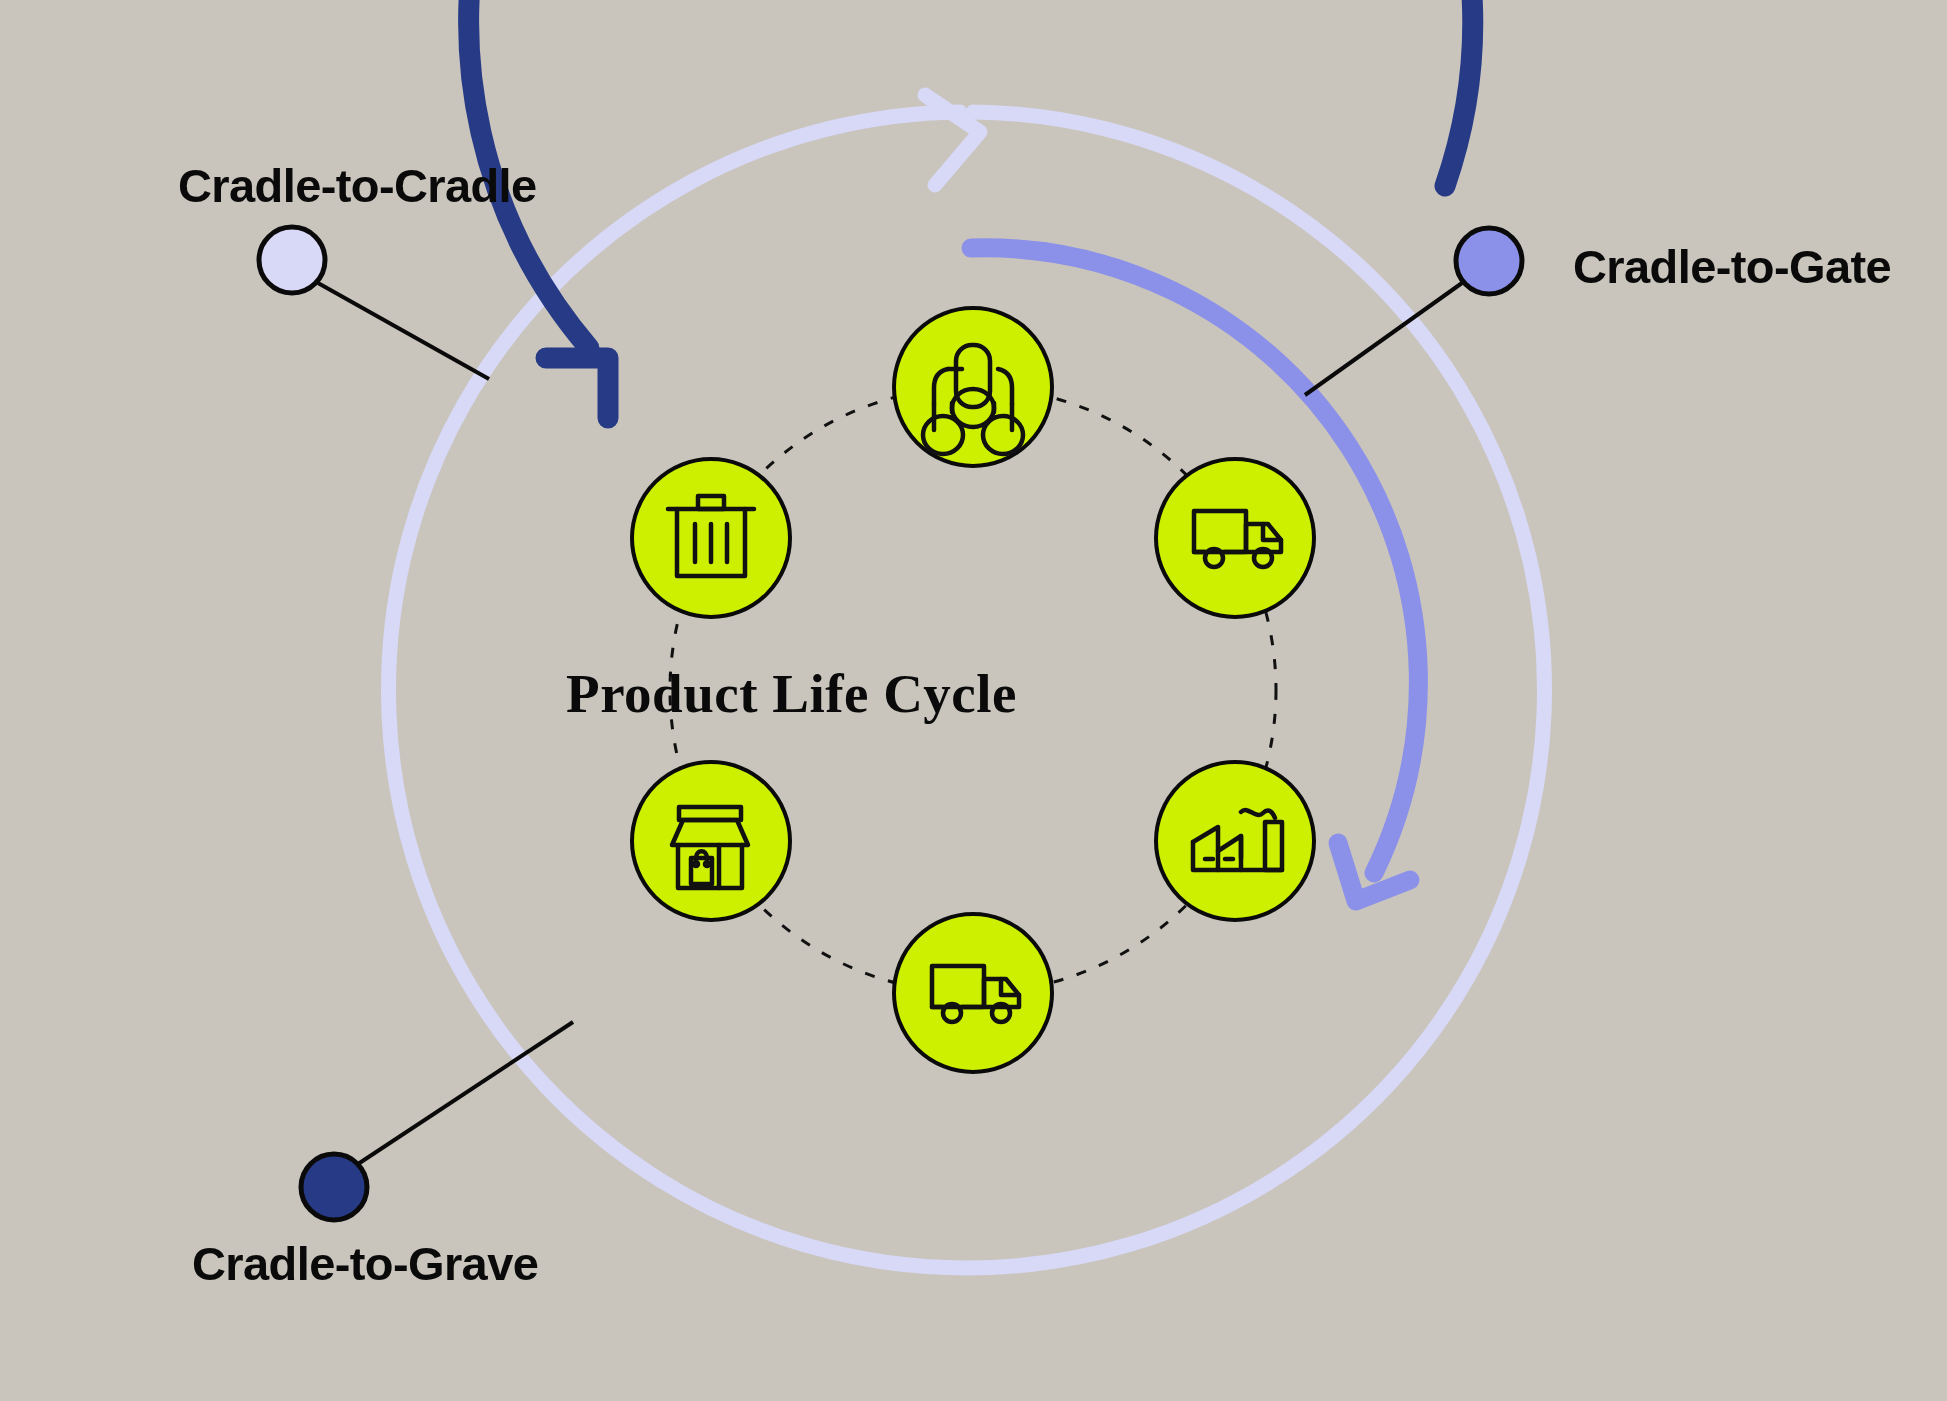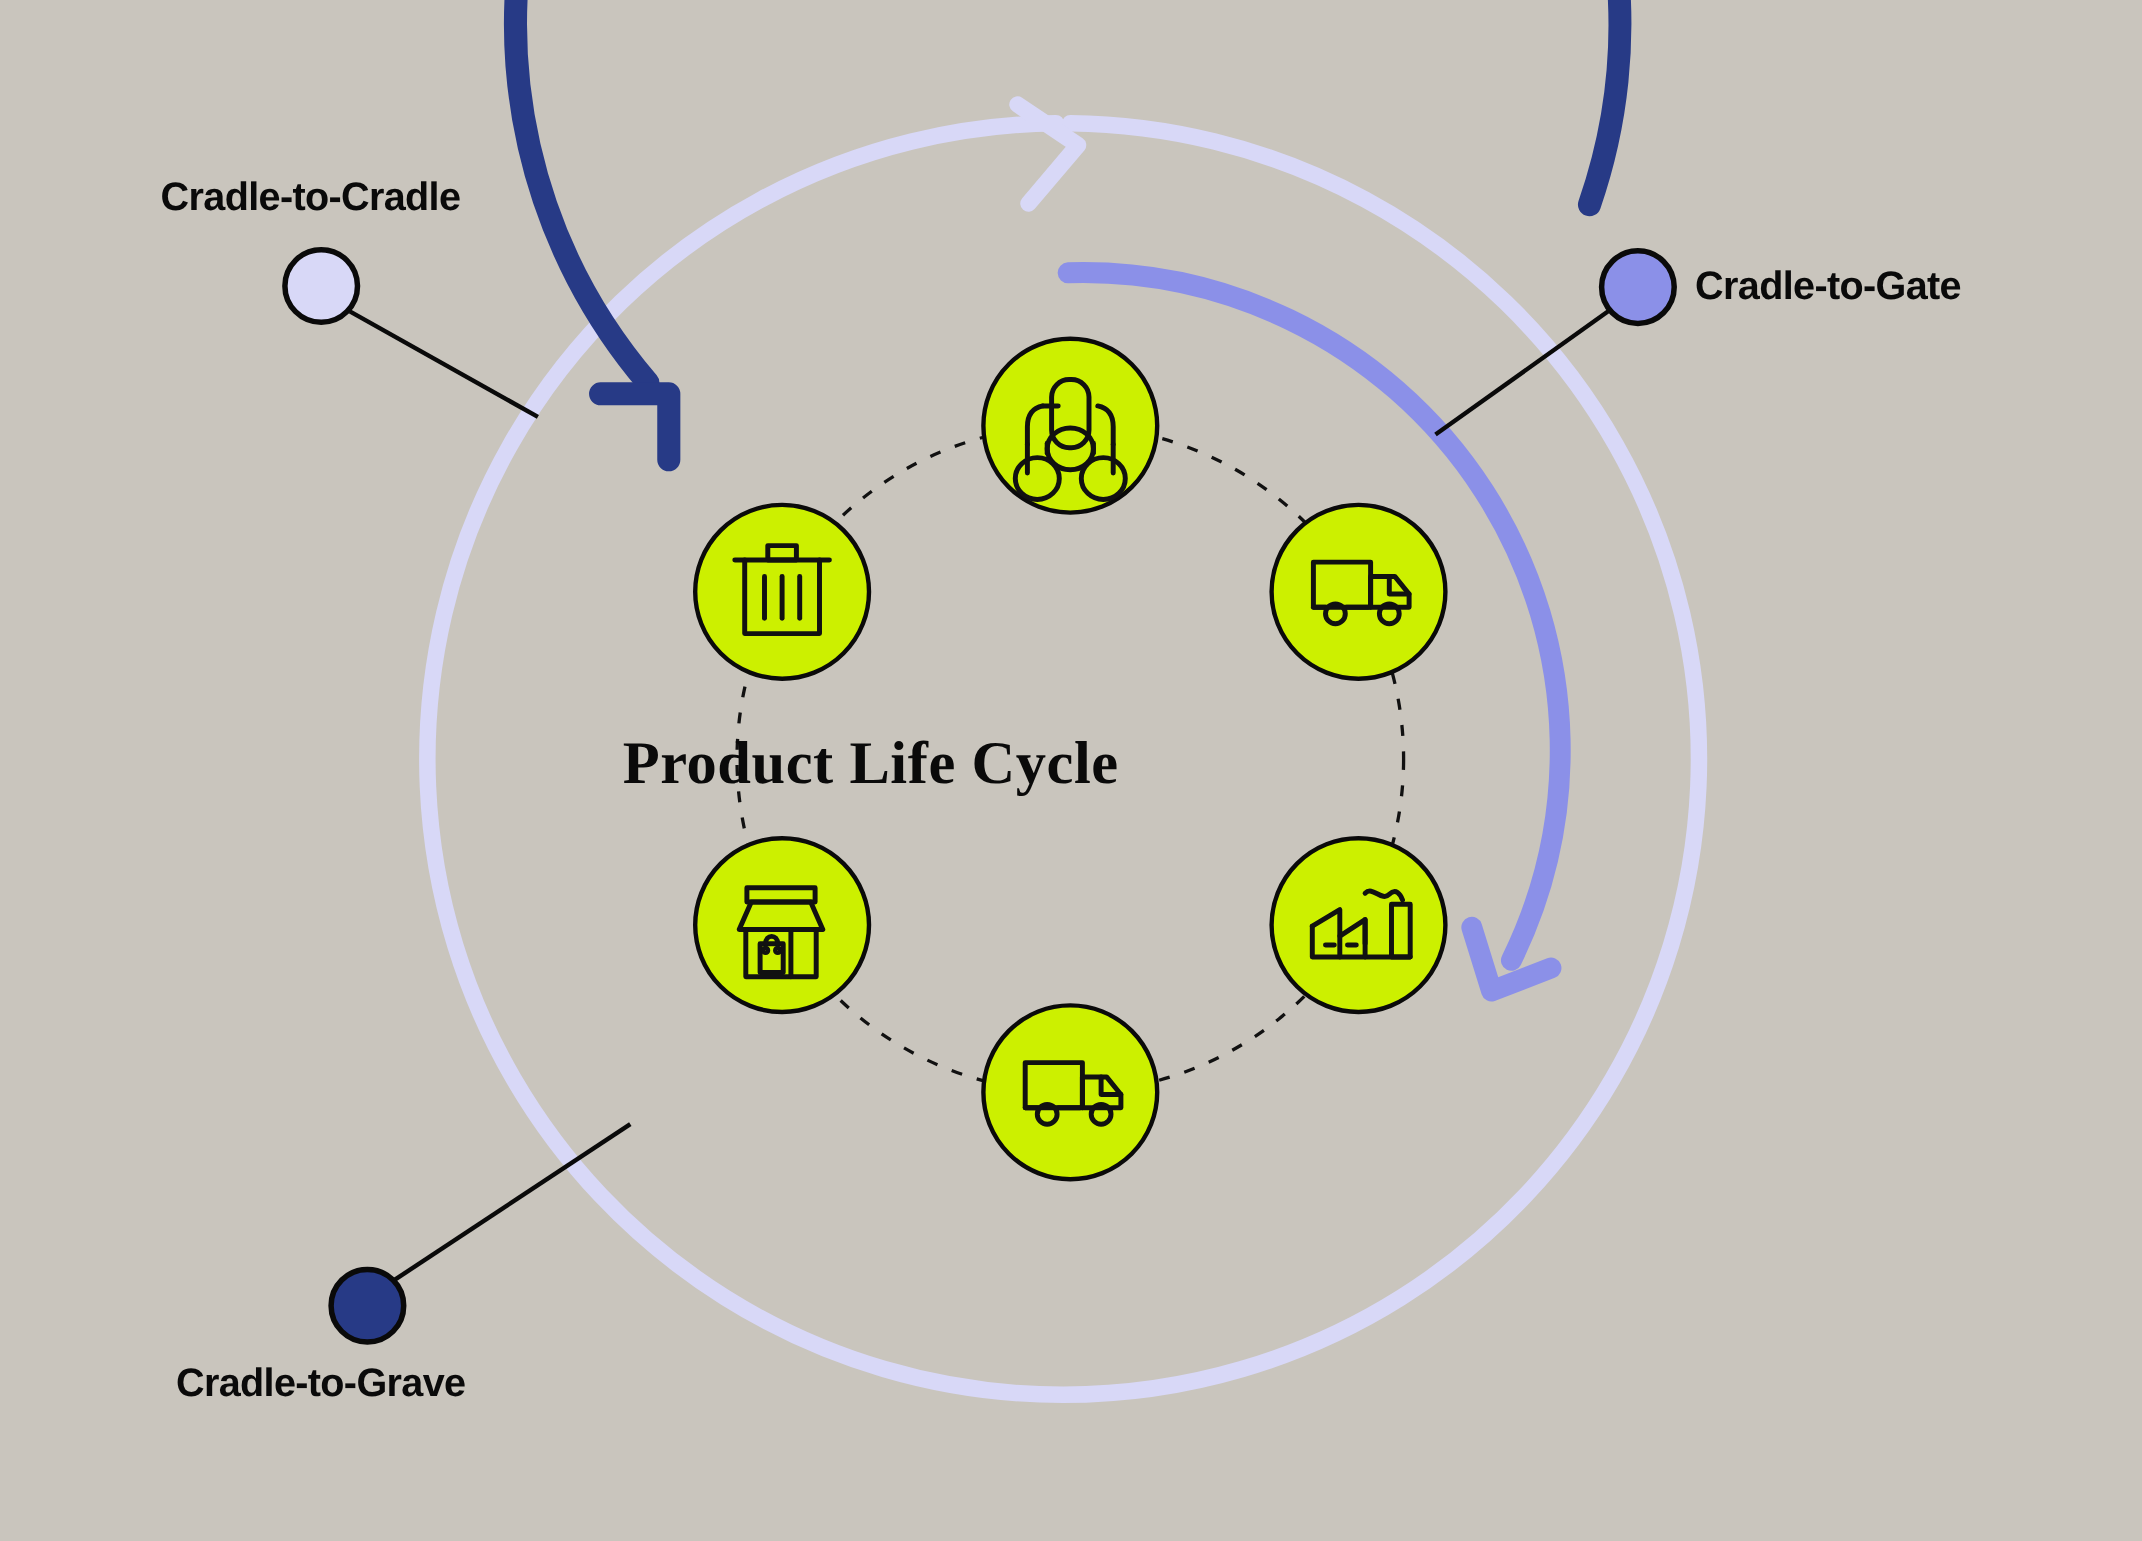--- a/index.html
+++ b/index.html
@@ -25,24 +25,25 @@
     left: 0;
     top: 0;
     width: 1947px;
     height: 1401px;
     display: block;
   }
   .legend-label {
     position: absolute;
     font-family: "Liberation Sans", sans-serif;
     font-weight: bold;
-    font-size: 36px;
+    font-size: 47px;
     letter-spacing: -0.6px;
     color: #0a0a0a;
     white-space: nowrap;
+    margin-left: 32px;
   }
   #label-cradle-to-cradle { left: 146px; top: 158px; }
   #label-cradle-to-gate   { left: 1541px; top: 239px; }
   #label-cradle-to-grave  { left: 160px; top: 1236px; }
 
   #center-title {
     position: absolute;
     left: 0;
     top: 662px;
     width: 1583px;

